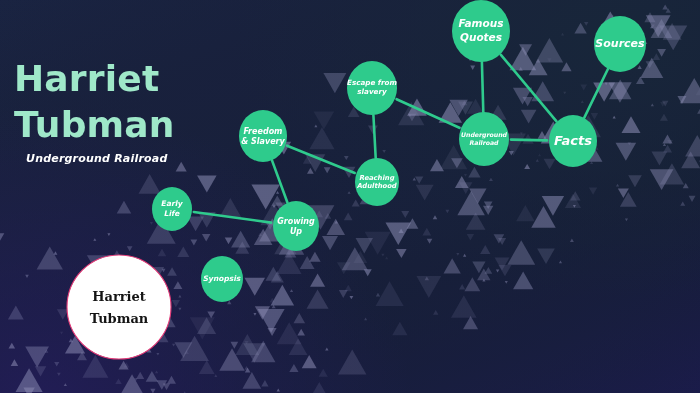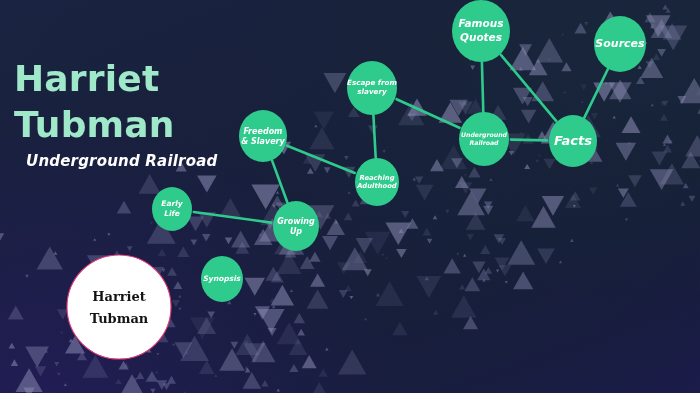--- a/index.html
+++ b/index.html
@@ -24,21 +24,21 @@
     position:absolute;left:14px;top:56px;z-index:3;
     pointer-events:none;
   }
   .title-line{
     font-size:36px;font-weight:700;color:#9fe8c9;
     letter-spacing:.2px;line-height:1.28;
     font-family:"DejaVu Sans",sans-serif;
   }
   .subtitle{
     margin-top:4px;margin-left:12px;
-    font-size:15px;font-style:italic;font-weight:700;color:#ffffff;
+    font-size:11px;font-style:italic;font-weight:700;color:#ffffff;
     font-family:"DejaVu Sans",sans-serif;letter-spacing:.2px;
   }
 
   .edge{stroke:#2fcb8d;stroke-width:2.6;stroke-linecap:round;fill:none;}
   .node-circle{fill:#2ecb8c;}
   .node-label{
     fill:#ffffff;font-family:"DejaVu Sans",sans-serif;
     font-style:italic;font-weight:700;text-anchor:middle;
     dominant-baseline:middle;
   }

